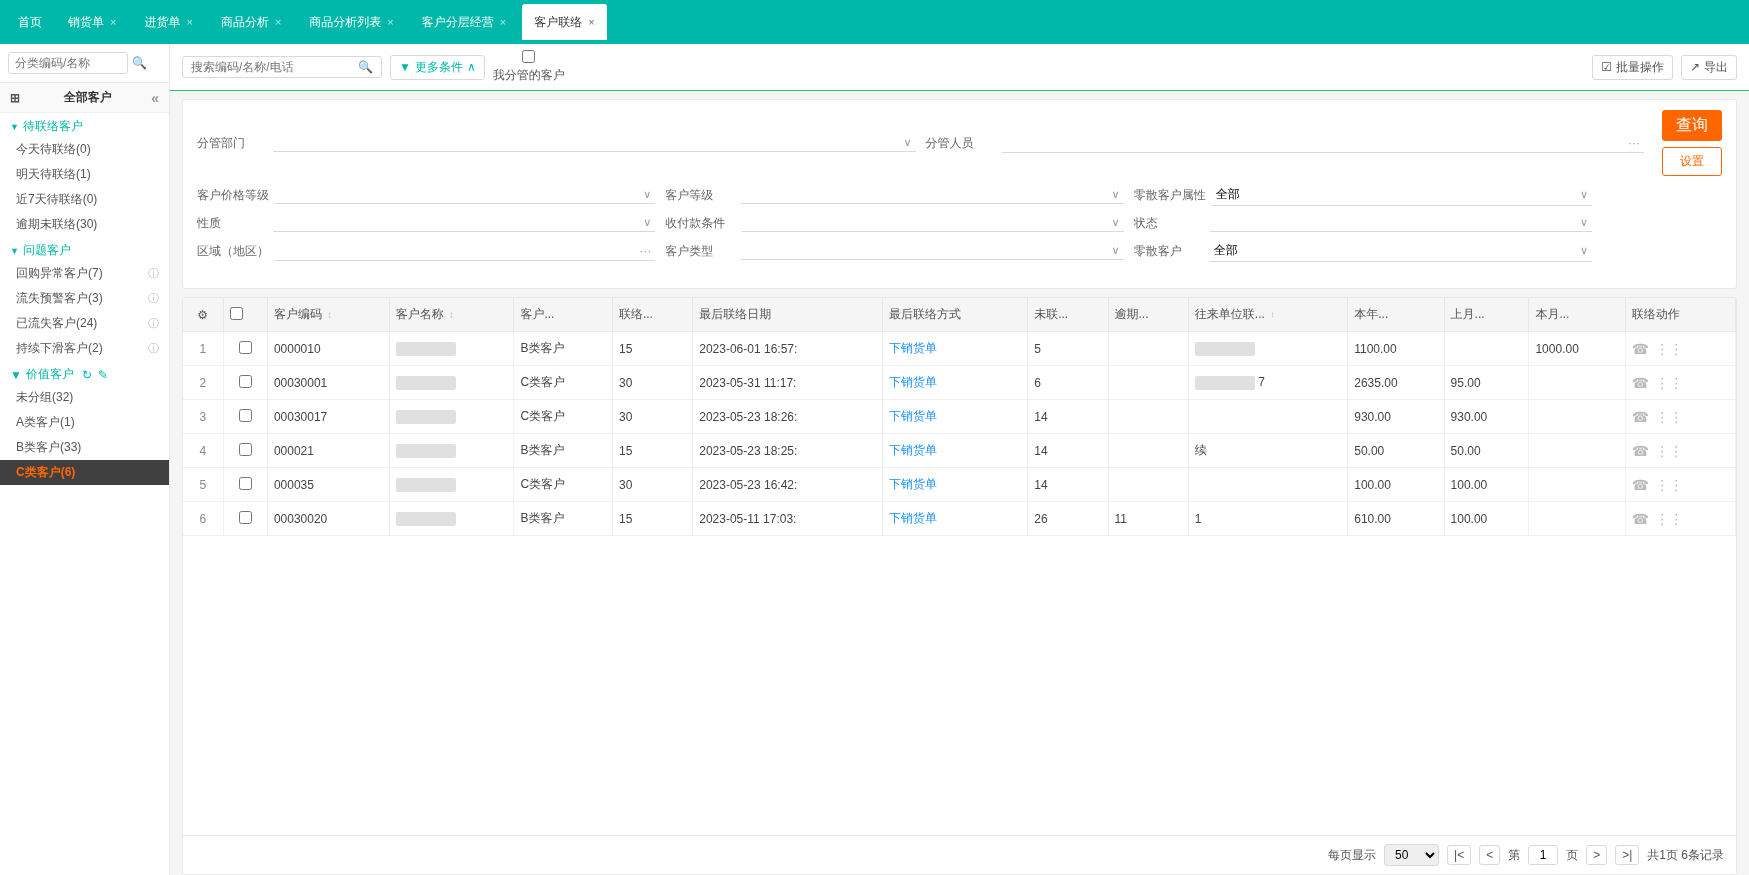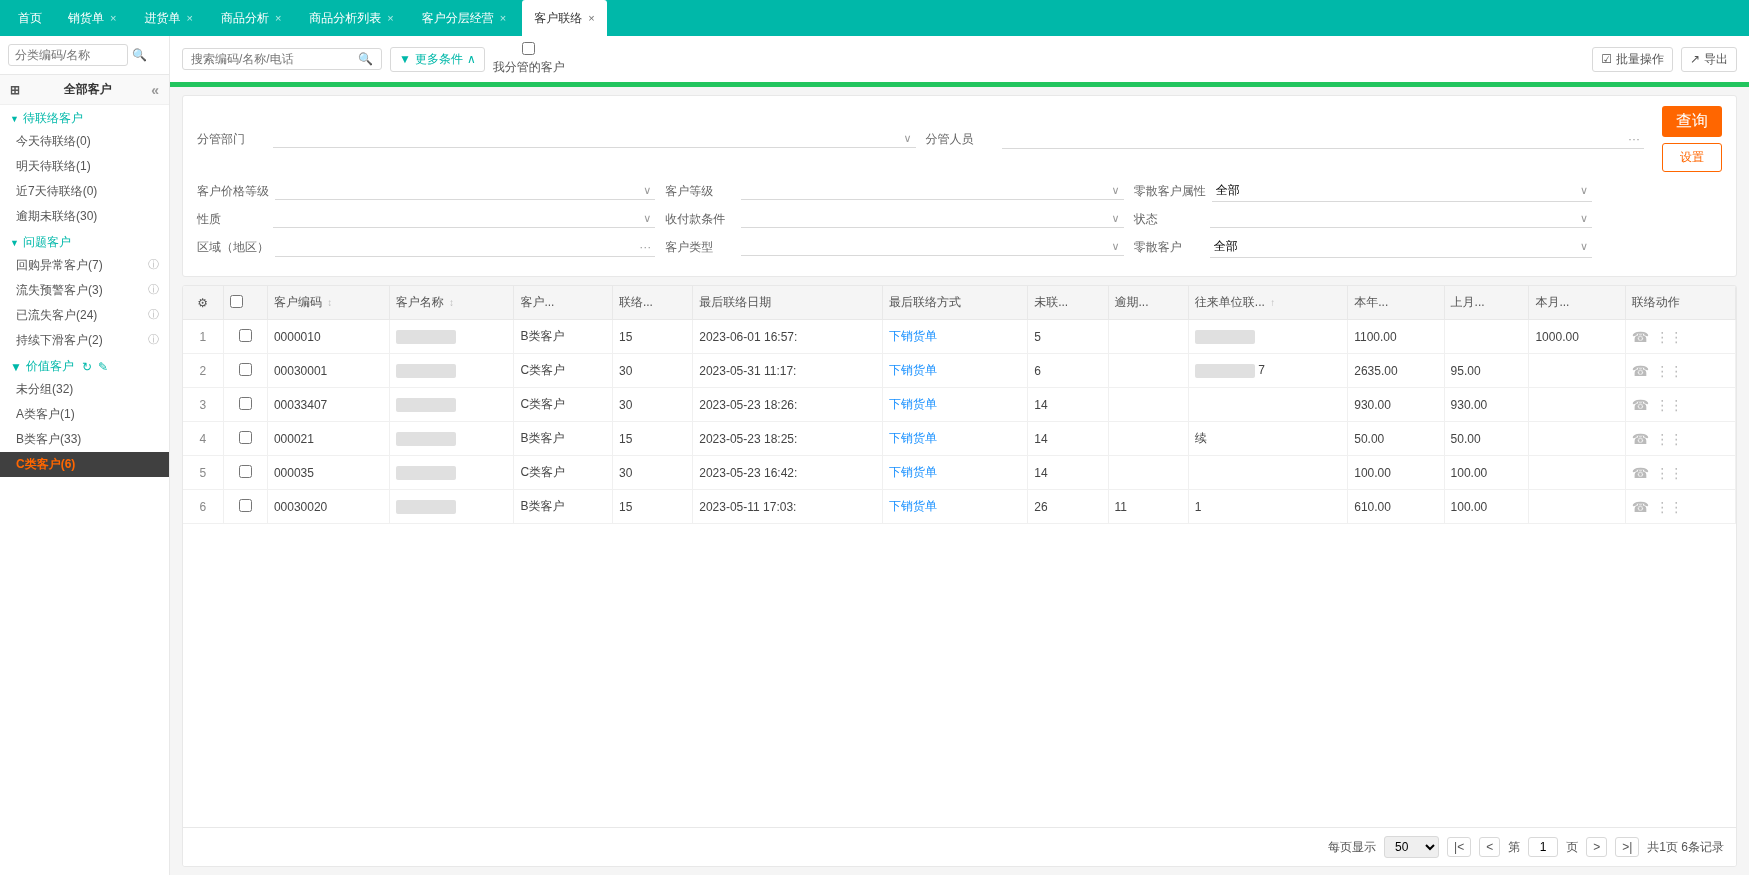--- a/index.html
+++ b/index.html
@@ -3,21 +3,21 @@
   <meta charset="utf-8">
   <style>
     * { box-sizing: border-box; margin: 0; padding: 0; font-family: 'Microsoft YaHei', Arial, sans-serif; font-size: 12px; }
     body { background: #f5f5f5; overflow: hidden; width: 1749px; height: 875px; }
 
     
     .top-nav {
       display: flex;
       align-items: center;
       background: #00b8a9;
-      height: 36px;
+      height: 44px;
       padding: 14px 8px;
       gap: 4px;
     }
     .nav-item {
       display: flex;
       align-items: center;
       padding: 4px 12px;
       color: #fff;
       cursor: pointer;
       font-size: 13px;
@@ -81,21 +81,21 @@
       display: flex;
       align-items: center;
       gap: 4px;
     }
     .sidebar-group-label .triangle { font-size: 9px; }
     .sidebar-item {
       padding: 4px 10px 4px 16px;
       cursor: pointer;
       color: #555;
       display: flex;
-      align-items: flex-start;
+      align-items: center;
       justify-content: space-between;
     }
     .sidebar-item.active { background: #404040; color: #ff6600; font-weight: bold; }
     .sidebar-item .item-label { flex: 1; }
     .sidebar-item .item-icon { color: #bbb; font-size: 11px; margin-left: 2px; }
     .sidebar-value-group {
       display: flex;
       align-items: center;
       padding: 5px 10px 2px 10px;
       color: #00b8a9;
@@ -111,21 +111,21 @@
       overflow: hidden;
       background: #f5f5f5;
     }
 
     
     .toolbar {
       display: flex;
       align-items: center;
       padding: 6px 12px;
       background: #fff;
-      border-bottom: 5px solid #22c55e;
+      border-bottom: 1px solid #22c55e;
       gap: 8px;
     }
     .search-box {
       display: flex;
       align-items: center;
       border: 1px solid #d9d9d9;
       border-radius: 3px;
       padding: 3px 8px;
       width: 200px;
       gap: 4px;
@@ -192,21 +192,21 @@
       margin: 8px 12px 0 12px;
       border-radius: 3px;
       padding: 10px 14px;
     }
     .filter-row {
       display: flex;
       align-items: center;
       margin-bottom: 8px;
       gap: 10px;
     }
-    .filter-row:last-child { margin-bottom: 8px; }
+    .filter-row:last-child { margin-bottom: 16px; }
     .filter-item {
       display: flex;
       align-items: center;
       gap: 6px;
       flex: 1;
     }
     .filter-label {
       color: #666;
       white-space: nowrap;
       min-width: 70px;
@@ -647,21 +647,21 @@
     <td>
       <div class="action-icons">
         <span class="action-icon" title="联络">☎</span>
         <span class="action-icon" title="更多">⋮⋮</span>
       </div>
     </td>
   </tr>
               <tr>
     <td>3</td>
     <td class="checkbox-cell"><input type="checkbox" style=""></td>
-    <td>00033407</td>
+    <td>00030017</td>
     <td><span class="blurred"></span></td>
     <td>C类客户</td>
     <td>30</td>
     <td>2023-05-23 18:26:</td>
     <td><a class="link-text">下销货单</a></td>
     <td>14</td>
     <td></td>
     <td></td>
     <td>930.00</td>
     <td>930.00</td>

